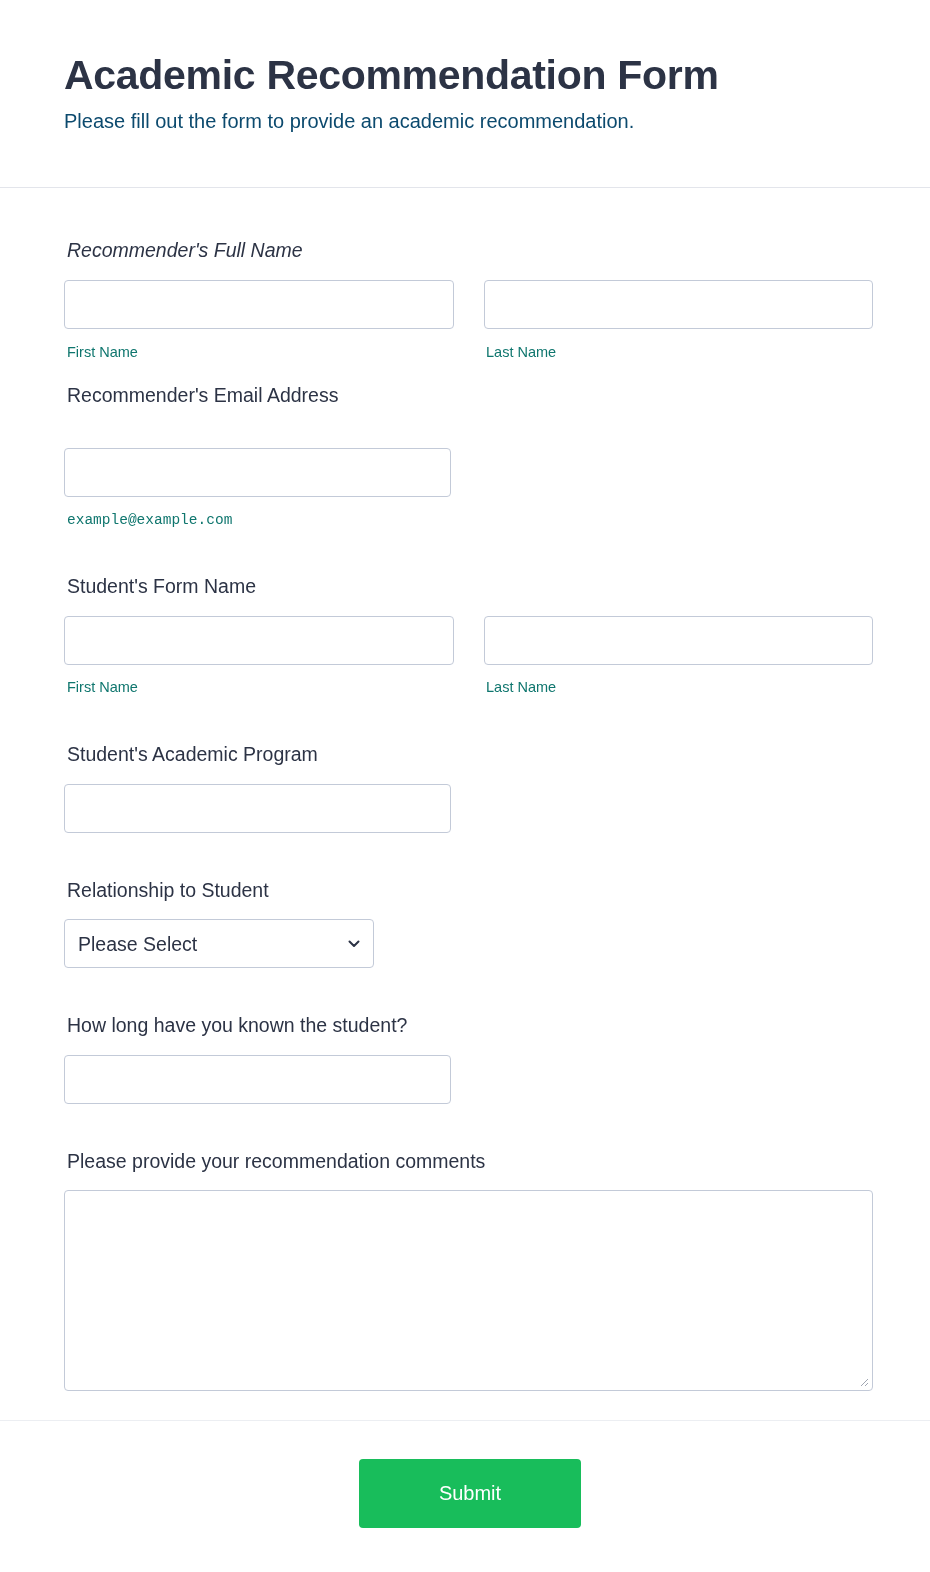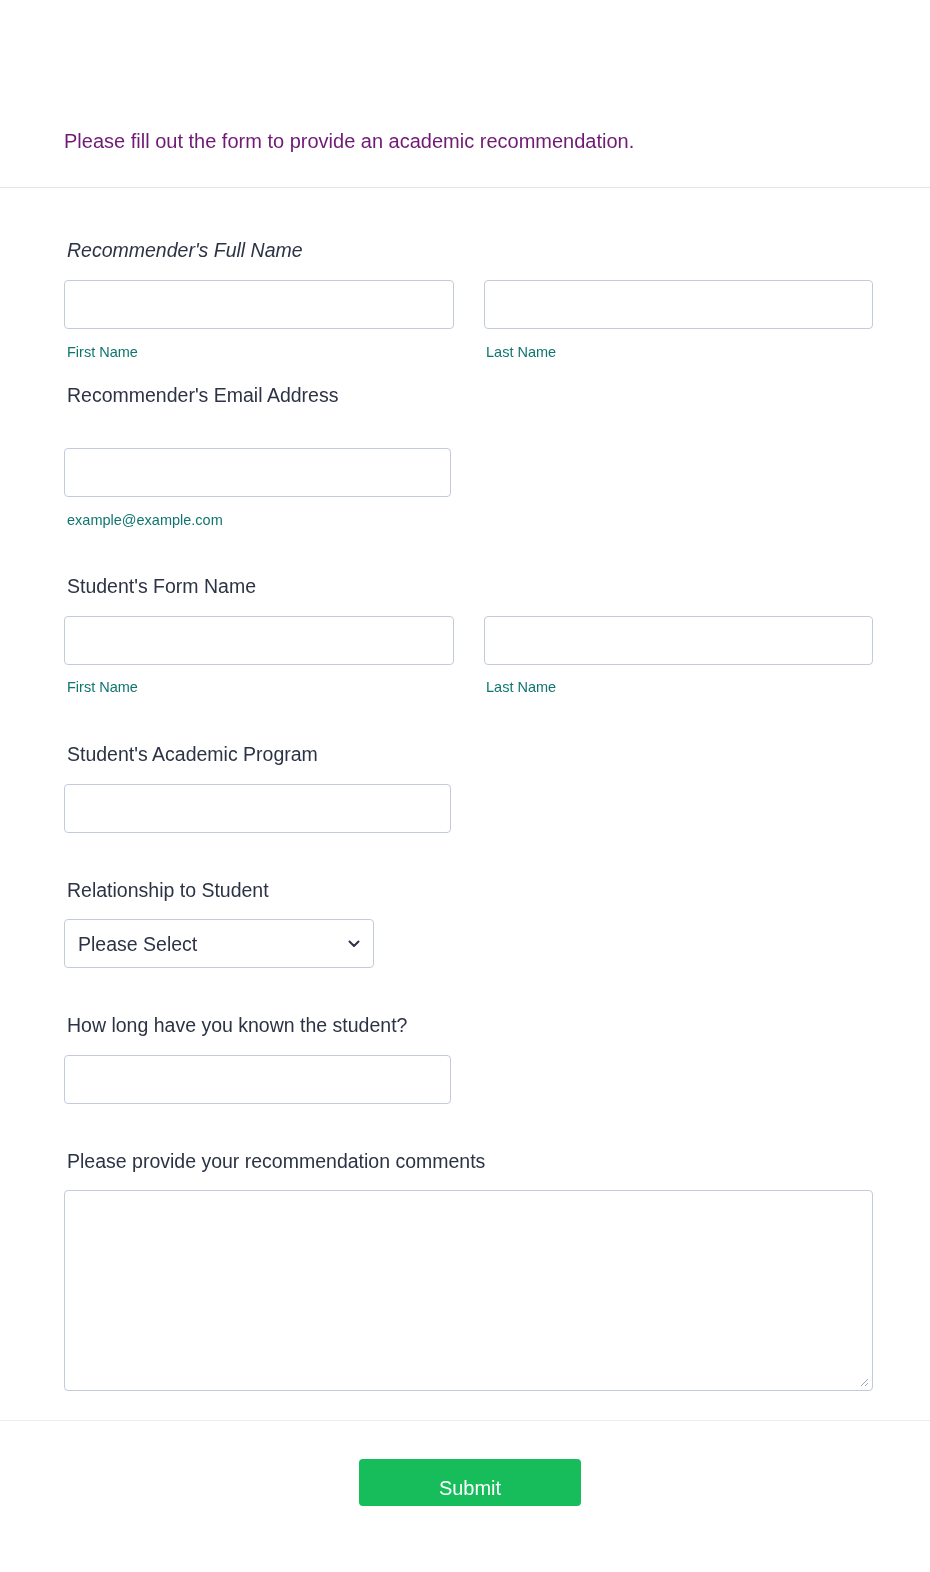--- a/index.html
+++ b/index.html
@@ -1,47 +1,48 @@
 <!DOCTYPE html>
 <html><head>
 <meta charset="utf-8">
 <style>
   * { box-sizing: border-box; margin: 0; padding: 0; }
   html, body { width: 930px; height: 1572px; background: #ffffff; }
   body { font-family: "Liberation Sans", "DejaVu Sans", sans-serif; color: #2c3345; position: relative; overflow: hidden; }
   .header { position: absolute; left: 0; top: 0; width: 930px; height: 188px; border-bottom: 1px solid #e3e5eb; }
   .title { position: absolute; left: 64px; top: 52px; font-size: 41px; font-weight: 700; color: #2c3345; letter-spacing: -0.3px; white-space: nowrap; }
-  .subtitle { position: absolute; left: 64px; top: 110px; font-size: 20px; color: #701a75; white-space: nowrap; margin-top: 20px; }
+  .subtitle { position: absolute; left: 64px; top: 110px; font-size: 20px; color: #0c4a6e; white-space: nowrap; }
   .label { position: absolute; left: 67px; font-size: 19.5px; font-weight: 500; color: #2c3345; white-space: nowrap; }
   .sublabel { position: absolute; font-size: 14.5px; color: #0f766e; white-space: nowrap; }
   .input { position: absolute; height: 49px; border: 1px solid #c3cad8; border-radius: 4px; background: #fff; }
   .select { position: absolute; height: 49px; border: 1px solid #c3cad8; border-radius: 4px; background: #fff; }
   .select .val { position: absolute; left: 13px; top: 13px; font-size: 19.5px; color: #2c3345; }
   .select .chev { position: absolute; right: 12px; top: 17px; width: 14px; height: 14px; }
   .textarea { position: absolute; left: 64px; top: 1190px; width: 809px; height: 201px; border: 1px solid #c3cad8; border-radius: 4px; background: #fff; }
   .textarea .grip { position: absolute; right: 3px; bottom: 3px; width: 10px; height: 10px; }
   .footer-line { position: absolute; left: 0; top: 1420px; width: 930px; height: 1px; background: #eceef2; }
-  .submit { position: absolute; left: 359px; top: 1459px; width: 222px; height: 47px; background: #18bd5b; border-radius: 4px; color: #ffffff; font-size: 20px; font-weight: 500; text-align: center; line-height: 59px; border: none; }
+  .submit { position: absolute; left: 359px; top: 1459px; width: 222px; height: 69px; background: #18bd5b; border-radius: 4px; color: #ffffff; font-size: 20px; font-weight: 500; text-align: center; line-height: 59px; border: none; }
 </style>
 </head>
 <body>
 
 <div class="header">
+  <div class="title">Academic Recommendation Form</div>
   <div class="subtitle">Please fill out the form to provide an academic recommendation.</div>
 </div>
 
 <div class="label" style="top:239px;font-style:italic;">Recommender's Full Name</div>
 <input class="input" style="left: 64px; top: 280px; width: 390px;" value="">
 <input class="input" style="left: 484px; top: 280px; width: 389px;" value="">
 <div class="sublabel" style="left:67px; top:344px;">First Name</div>
 <div class="sublabel" style="left:486px; top:344px;">Last Name</div>
 
 <div class="label" style="top:384px;">Recommender's Email Address</div>
 <input class="input" style="left: 64px; top: 448px; width: 387px;" value="">
-<div class="sublabel" style="left:67px; top:512px;">example@example.com</div>
+<div class="sublabel" style="left:67px; top:512px;font-family:Liberation Mono, monospace;">example@example.com</div>
 
 <div class="label" style="top:575px;">Student's Form Name</div>
 <input class="input" style="left: 64px; top: 616px; width: 390px;" value="">
 <input class="input" style="left: 484px; top: 616px; width: 389px;" value="">
 <div class="sublabel" style="left:67px; top:679px;">First Name</div>
 <div class="sublabel" style="left:486px; top:679px;">Last Name</div>
 
 <div class="label" style="top:743px;">Student's Academic Program</div>
 <input class="input" style="left: 64px; top: 784px; width: 387px;" value="">
 

